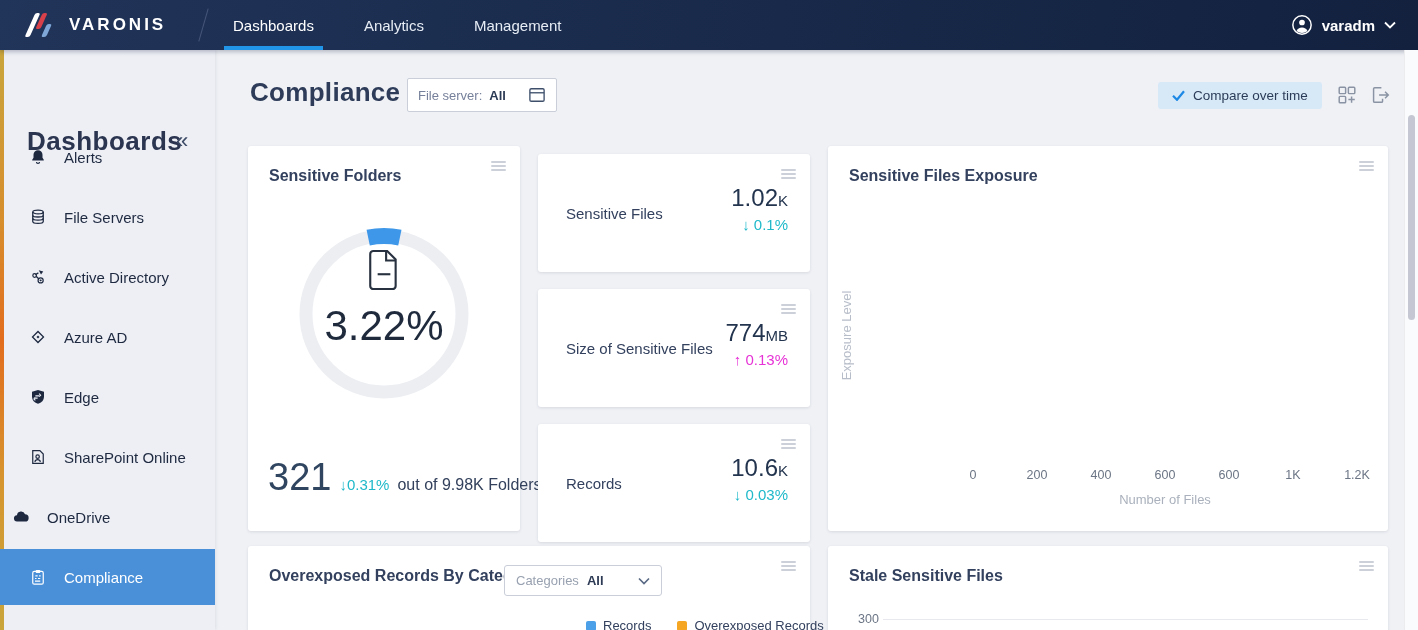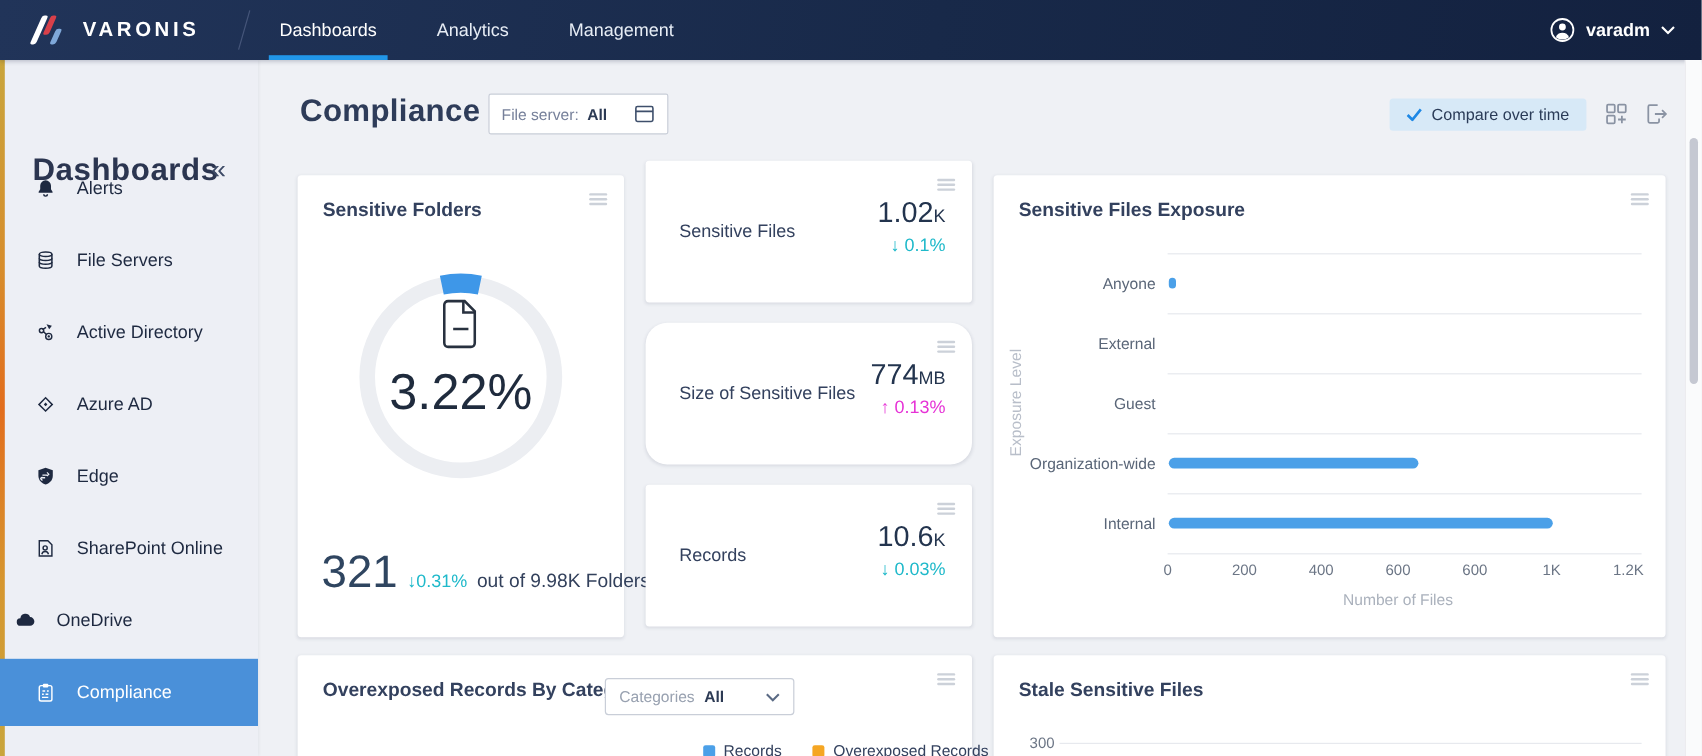--- a/index.html
+++ b/index.html
@@ -80,21 +80,21 @@
 
   
   .kpi-card { position:absolute; left:0; width:272px; height:118px; background:#fff;
     border-radius:3px; box-shadow:0 1px 3px rgba(40,50,80,.12); }
   .kpi-label { position:absolute; left:28px; top:50%; transform:translateY(-50%);
     font-size:15px; color:#33415e; }
   .kpi-value { position:absolute; right:22px; top:30px; text-align:right; white-space:nowrap; }
   .kpi-value .num { font-size:24px; color:#23344e; }
   .kpi-value .unit { font-size:15px; color:#23344e; }
   .kpi-delta { position:absolute; right:22px; top:62px; text-align:right; }
-  #kpi-col { position:absolute; left:323px; top:84px; width:272px; height:388px; }
+  #kpi-col { position:absolute; left:323px; top:104px; width:272px; height:388px; }
 
   
   #card-exposure { left:613px; top:96px; width:560px; height:385px; }
   .exp-plot { position:absolute; left:0; top:65px; width:540px; height:250px; }
   .exp-grid { position:absolute; left:145px; width:395px; height:1px; background:#e7e9ee; }
   .exp-label { position:absolute; left:0; width:135px; text-align:right; font-size:13px;
     color:#5a6678; transform:translateY(-50%); }
   .exp-bar { position:absolute; left:146px; height:9px; border-radius:5px; transform:translateY(-50%); }
   .exp-ticks { position:absolute; left:0; top:322px; width:540px; height:16px; }
   .exp-tick { position:absolute; transform:translateX(-50%); font-size:12.5px; color:#6b7585; }
@@ -319,21 +319,21 @@
       <section class="kpi-card" style="top: 0px;">
         <span class="widget-menu">
           <i></i>
           <i></i>
           <i></i>
         </span>
         <span class="kpi-label">Sensitive Files</span>
         <span class="kpi-value"><span class="num">1.02</span><span class="unit">K</span></span>
         <span class="kpi-delta delta teal">↓ 0.1%</span>
       </section>
-      <section class="kpi-card" style="top: 135px; border-radius: 18px;">
+      <section class="kpi-card" style="top: 135px;">
         <span class="widget-menu">
           <i></i>
           <i></i>
           <i></i>
         </span>
         <span class="kpi-label">Size of Sensitive Files</span>
         <span class="kpi-value"><span class="num">774</span><span class="unit">MB</span></span>
         <span class="kpi-delta delta magenta">↑ 0.13%</span>
       </section>
       <section class="kpi-card" style="top: 270px;">
@@ -348,36 +348,20 @@
       </section>
     </div>
 
   <section class="card" id="card-exposure">
     <h3 class="card-title">Sensitive Files Exposure</h3>
     <span class="widget-menu">
         <i></i>
         <i></i>
         <i></i>
       </span>
-    <div class="exp-plot">
-        <span class="exp-grid" style="top: 0px;"></span>
-        <span class="exp-grid" style="top: 50px;"></span>
-        <span class="exp-grid" style="top: 100px;"></span>
-        <span class="exp-grid" style="top: 150px;"></span>
-        <span class="exp-grid" style="top: 200px;"></span>
-        <span class="exp-grid" style="top: 250px;"></span>
-        <span class="exp-label" style="top: 25px;">Anyone</span>
-        <span class="exp-bar" style="top: 25px; width: 6.4px; background: rgb(75, 160, 232);"></span>
-        <span class="exp-label" style="top: 75px;">External</span>
-        <span class="exp-label" style="top: 125px;">Guest</span>
-        <span class="exp-label" style="top: 175px;">Organization-wide</span>
-        <span class="exp-bar" style="top: 175px; width: 208px; background: rgb(75, 160, 232);"></span>
-        <span class="exp-label" style="top: 225px;">Internal</span>
-        <span class="exp-bar" style="top: 225px; width: 320px; background: rgb(75, 160, 232);"></span>
-      </div>
     <div class="exp-ticks">
         <span class="exp-tick" style="left: 145px;">0</span>
         <span class="exp-tick" style="left: 209px;">200</span>
         <span class="exp-tick" style="left: 273px;">400</span>
         <span class="exp-tick" style="left: 337px;">600</span>
         <span class="exp-tick" style="left: 401px;">600</span>
         <span class="exp-tick" style="left: 465px;">1K</span>
         <span class="exp-tick" style="left: 529px;">1.2K</span>
       </div>
     <div class="exp-xlabel">Number of Files</div>

